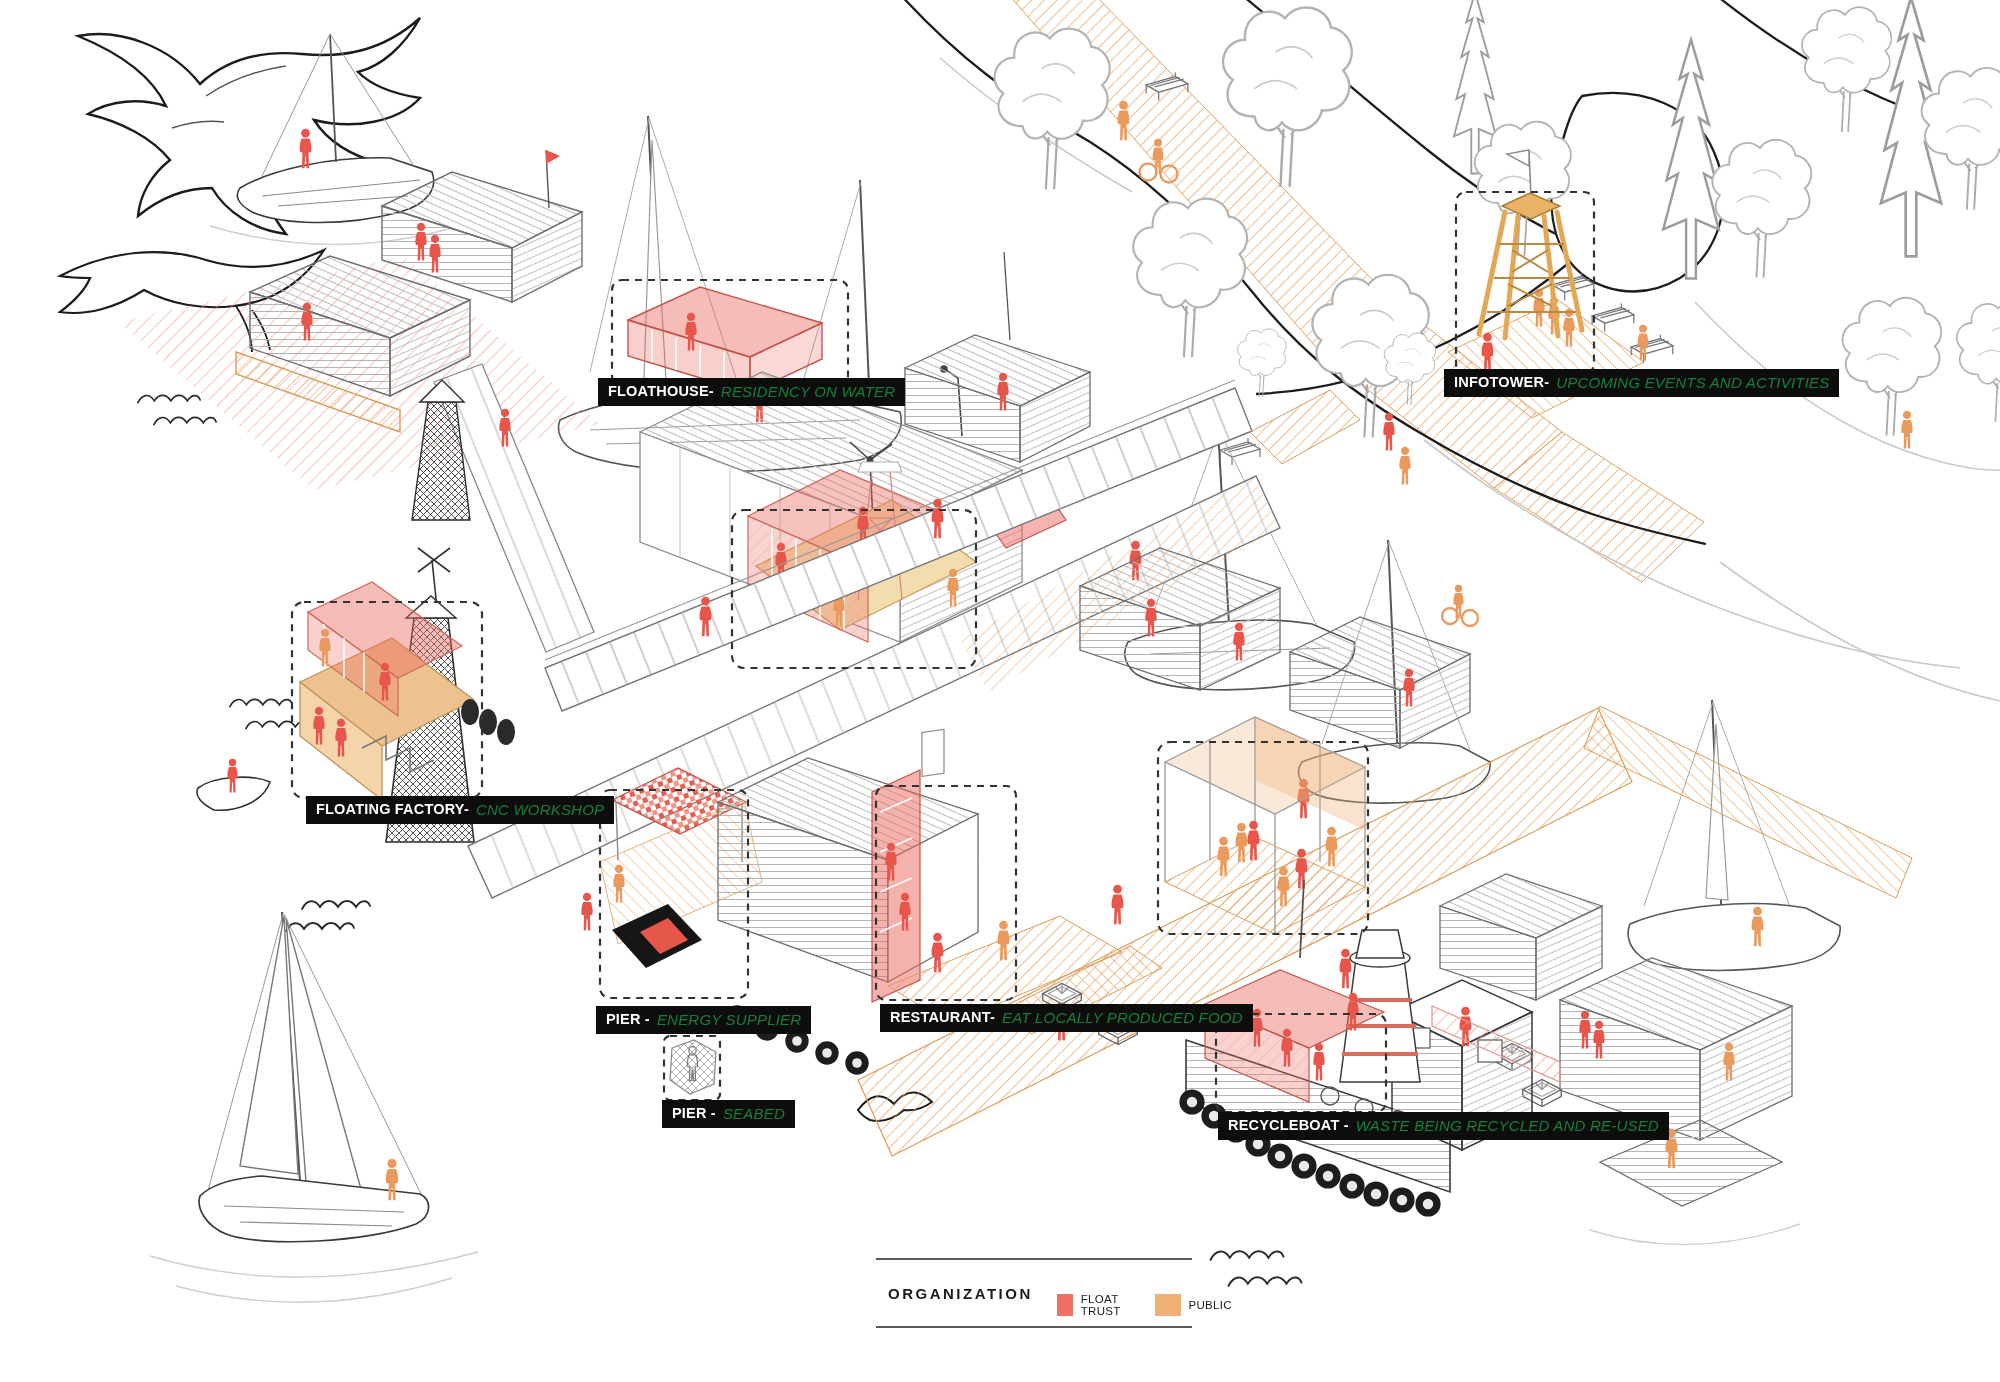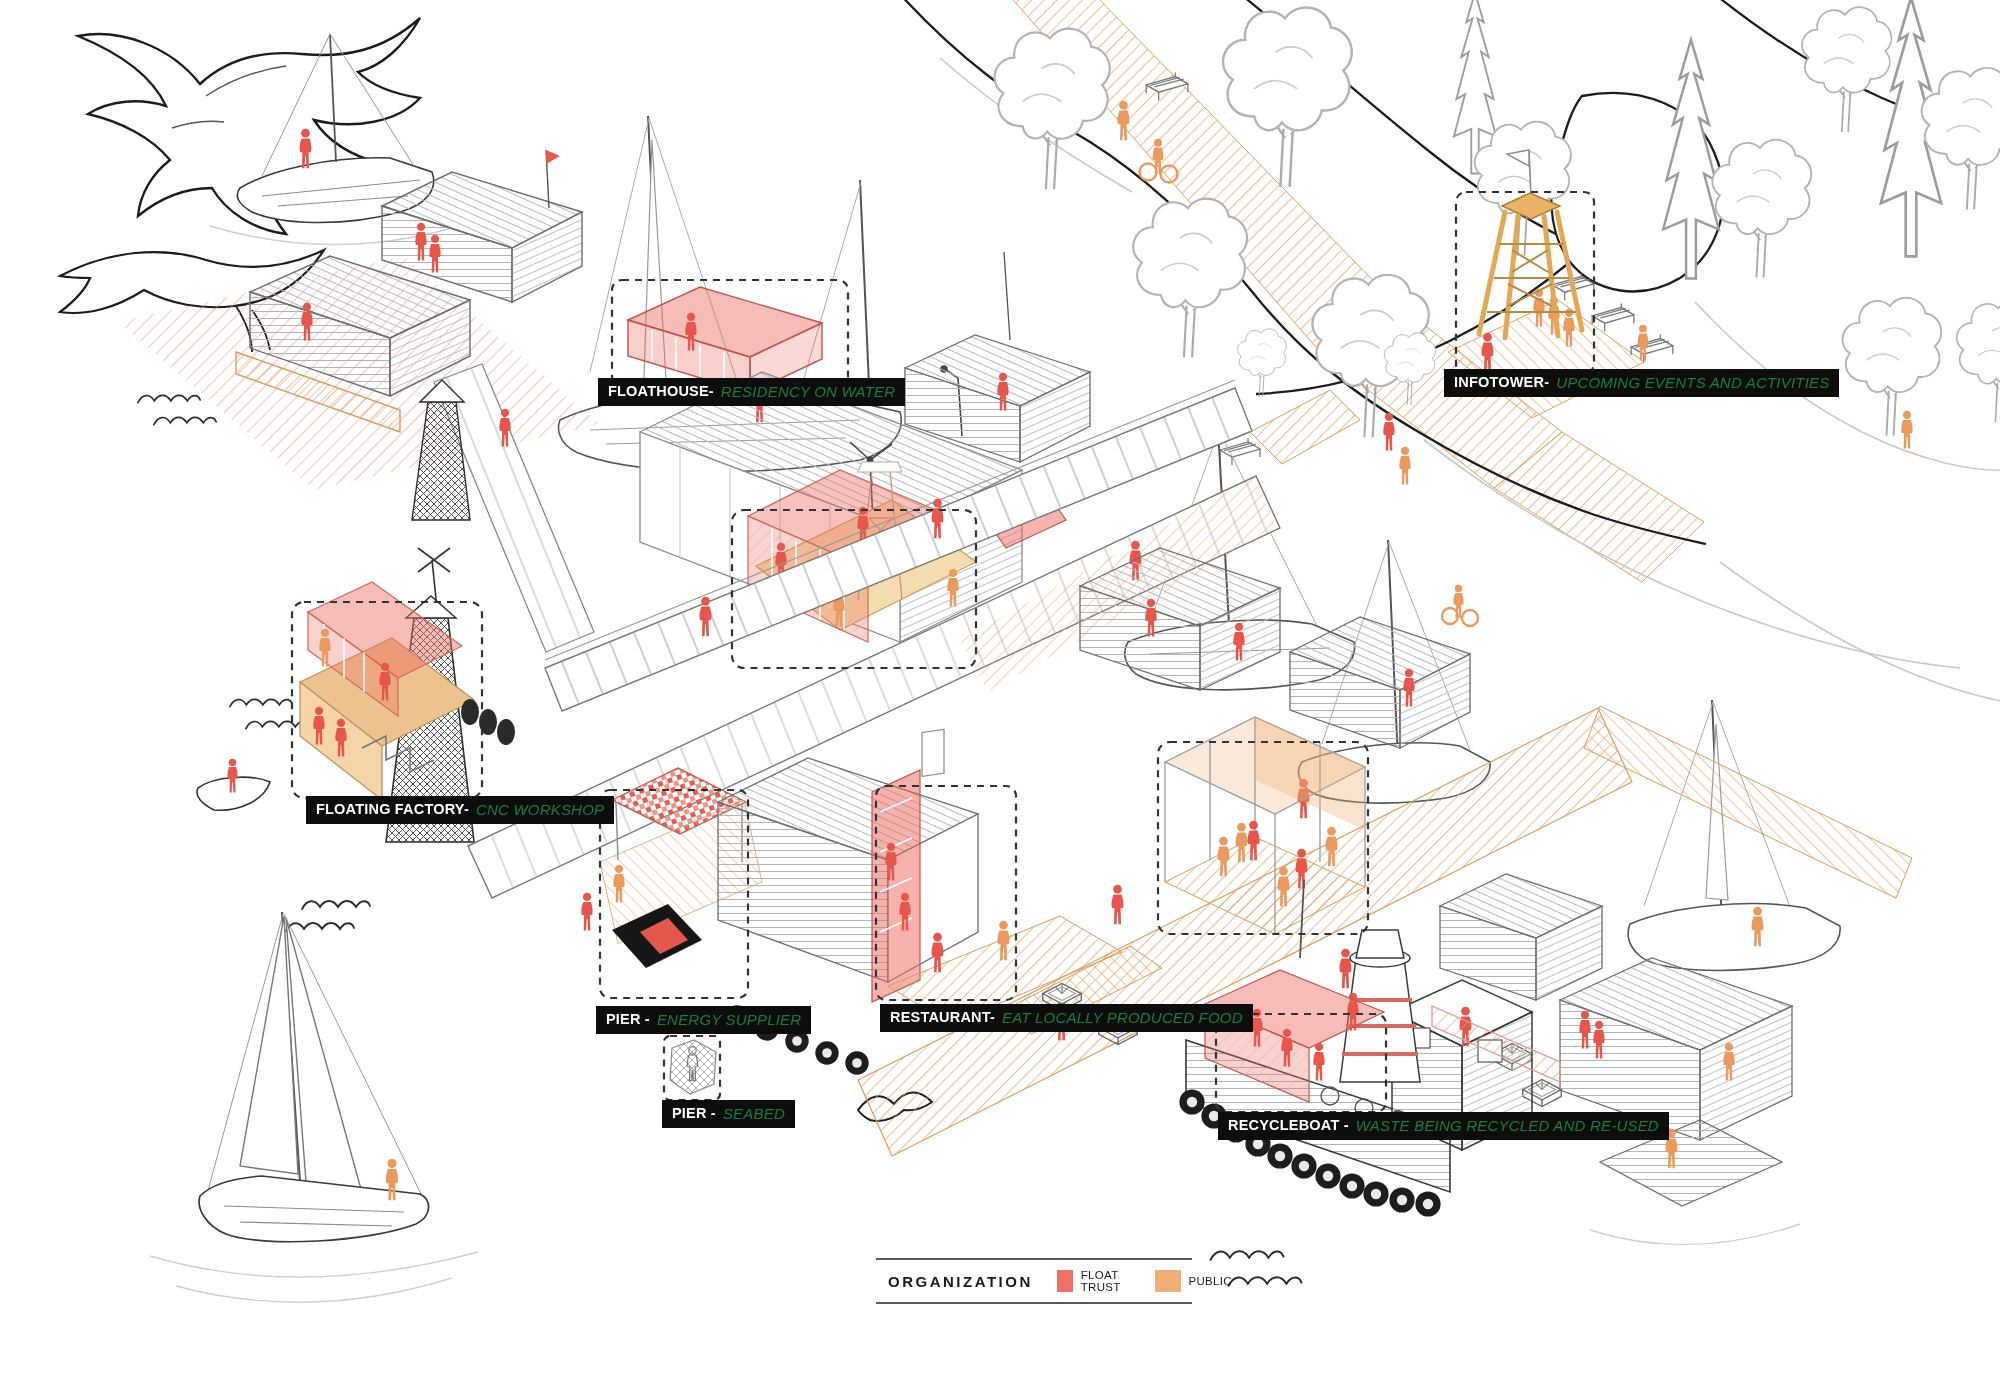--- a/index.html
+++ b/index.html
@@ -7,21 +7,21 @@
           font-family:"Liberation Sans", sans-serif;}
   .scene{position:absolute;inset:0;}
   .label{position:absolute;display:inline-flex;gap:7px;align-items:flex-start;
          background:#0d0d0d;color:#ffffff;padding:5px 10px 6px;white-space:nowrap;z-index:5;}
   .label .n{font-weight:bold;font-size:14.5px;letter-spacing:.2px;}
   .label .d{font-style:italic;font-size:15px;color:#15803d;letter-spacing:.2px;}
   .legend{position:absolute;left:876px;top:1258px;width:292px;z-index:5;
           border-top:2px solid #5a5a5a;border-bottom:2px solid #5a5a5a;
           display:flex;align-items:center;gap:24px;padding:9px 12px;background:#fff;}
   .legend .head{font-weight:bold;font-size:15px;letter-spacing:2.5px;color:#1a1a1a;}
-  .legend .item{display:flex;align-items:center;gap:8px;}
+  .legend .item{display:flex;align-items:center;gap:8px;margin-top:24px;}
   .legend .sw{width:26px;height:22px;display:inline-block;}
   .legend .lt{font-size:11.5px;color:#1a1a1a;letter-spacing:.3px;}
 </style>
 </head>
 <body>
 
 <div class="canvas">
 
 <svg class="scene" viewBox="0 0 2000 1382" xmlns="http://www.w3.org/2000/svg">
   <defs>

